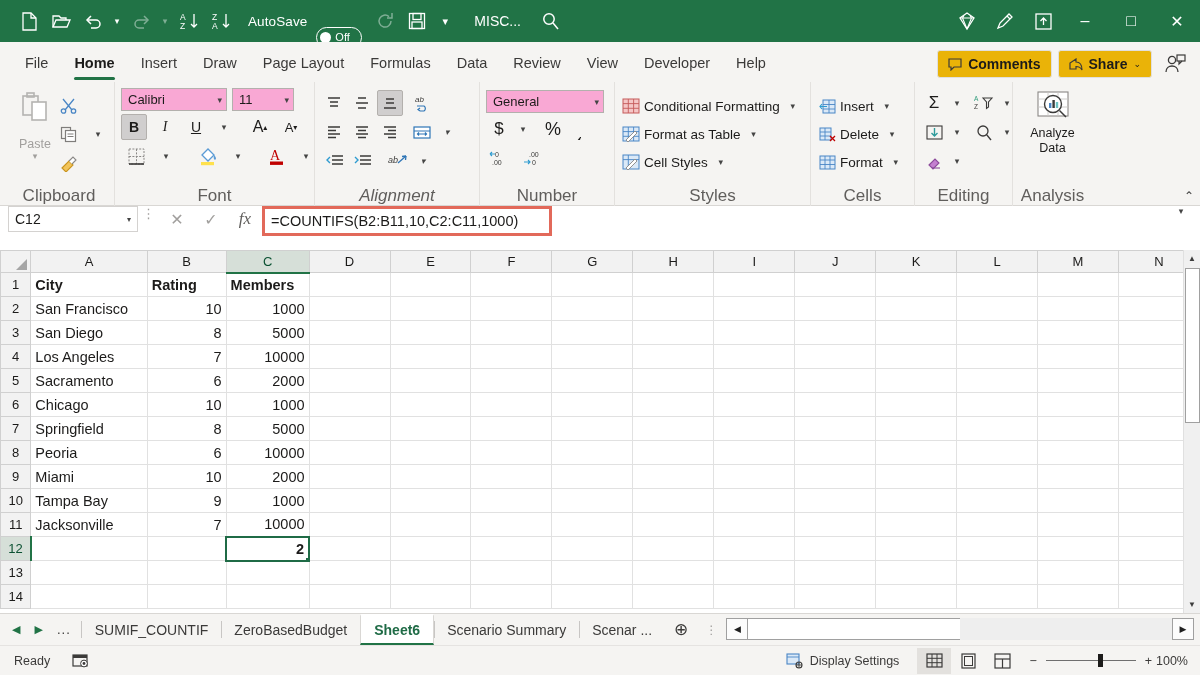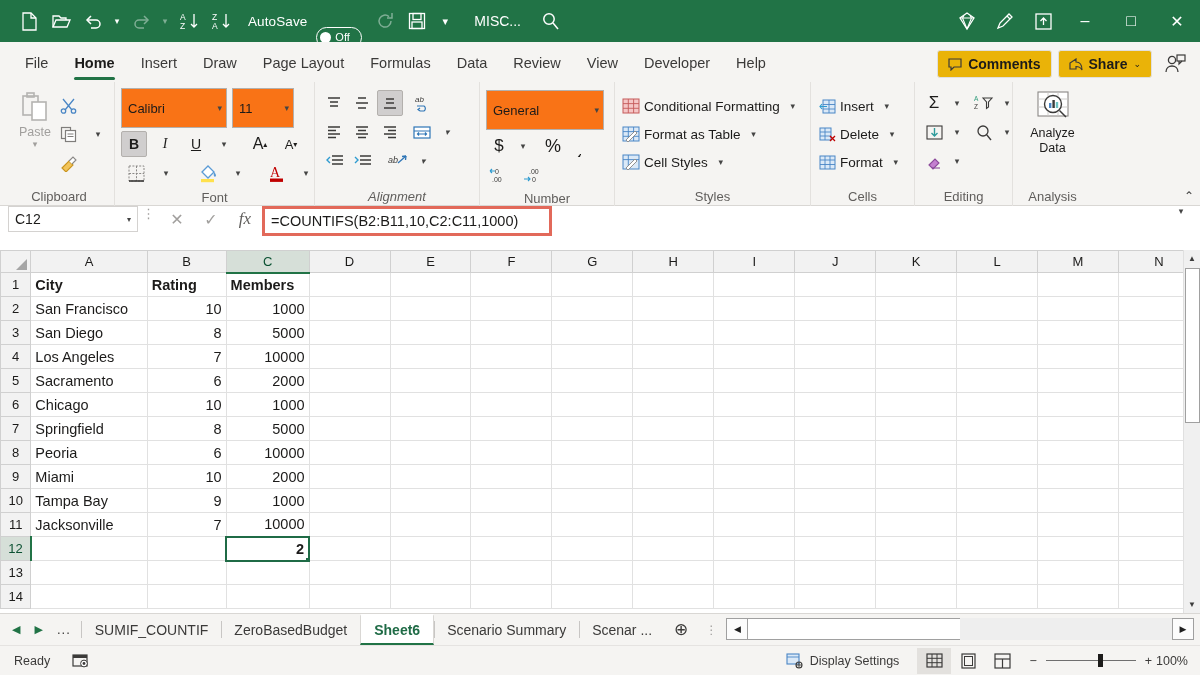--- a/index.html
+++ b/index.html
@@ -61,39 +61,39 @@
 
   
   .ribbon {
     height: 124px; background: #f5f4f2; flex: 0 0 124px; display: flex;
     border-bottom: 1px solid #d9d7d4; position: relative; padding-left: 4px;
   }
   .group { position: relative; display: flex; flex-direction: column; height: 124px; padding: 6px 6px 0 6px; }
   .group + .group { border-left: 1px solid #e3e1de; }
   .group-body { flex: 1; display: flex; align-items: flex-start; }
   .group-label {
-    height: 20px; font-size: 13px; color: #605e5c; text-align: right;
+    height: 20px; font-size: 17px; color: #605e5c; text-align: right;
     display: flex; align-items: center; justify-content: center; position: relative;
   }
 
   
   .g-clipboard { width: 110px; }
   .paste-col { width: 56px; display:flex; flex-direction:column; align-items:center; padding-top:2px; }
   .paste-ico { width: 34px; height: 34px; position: relative; }
-  .paste-txt { font-size: 12.5px; color: #a19f9d; margin-top:1px; }
+  .paste-txt { font-size: 12.5px; color: #a19f9d; margin-top:13px; }
   .paste-chev { font-size: 9px; color:#a19f9d; }
   .clip-col { width: 50px; display:flex; flex-direction:column; gap:1px; padding-top:3px; }
   .mini { height: 28px; display:flex; align-items:center; gap:2px; }
   .mini .sym { width: 26px; text-align:center; font-size:15px; color:#444; }
 
   
   .g-font { width: 200px; }
   .fontrow { display:flex; gap: 5px; margin-bottom: 3px; }
   .combo {
-    height: 40px; border: 1px solid #b3b0ad; background:#f97316; display:flex; align-items:center;
+    height: 23px; border: 1px solid #b3b0ad; background:#f9a8d4; display:flex; align-items:center;
     padding: 0 4px 0 6px; font-size: 13px; color:#1c1b1a; justify-content: space-between;
   }
   .combo .cv { overflow:hidden; white-space:nowrap; }
   .combo .cc { font-size: 9px; color:#444; margin-left:4px;}
   .btn {
     height: 26px; min-width: 26px; display:flex; align-items:center; justify-content:center;
     font-size: 14px; color:#1c1b1a; border:1px solid transparent; border-radius:2px;
   }
   .btn.on { background: #d0cece; border-color:#b3b0ad; }
   .btn.sm { min-width: 20px; font-size: 9px; color:#444; }

